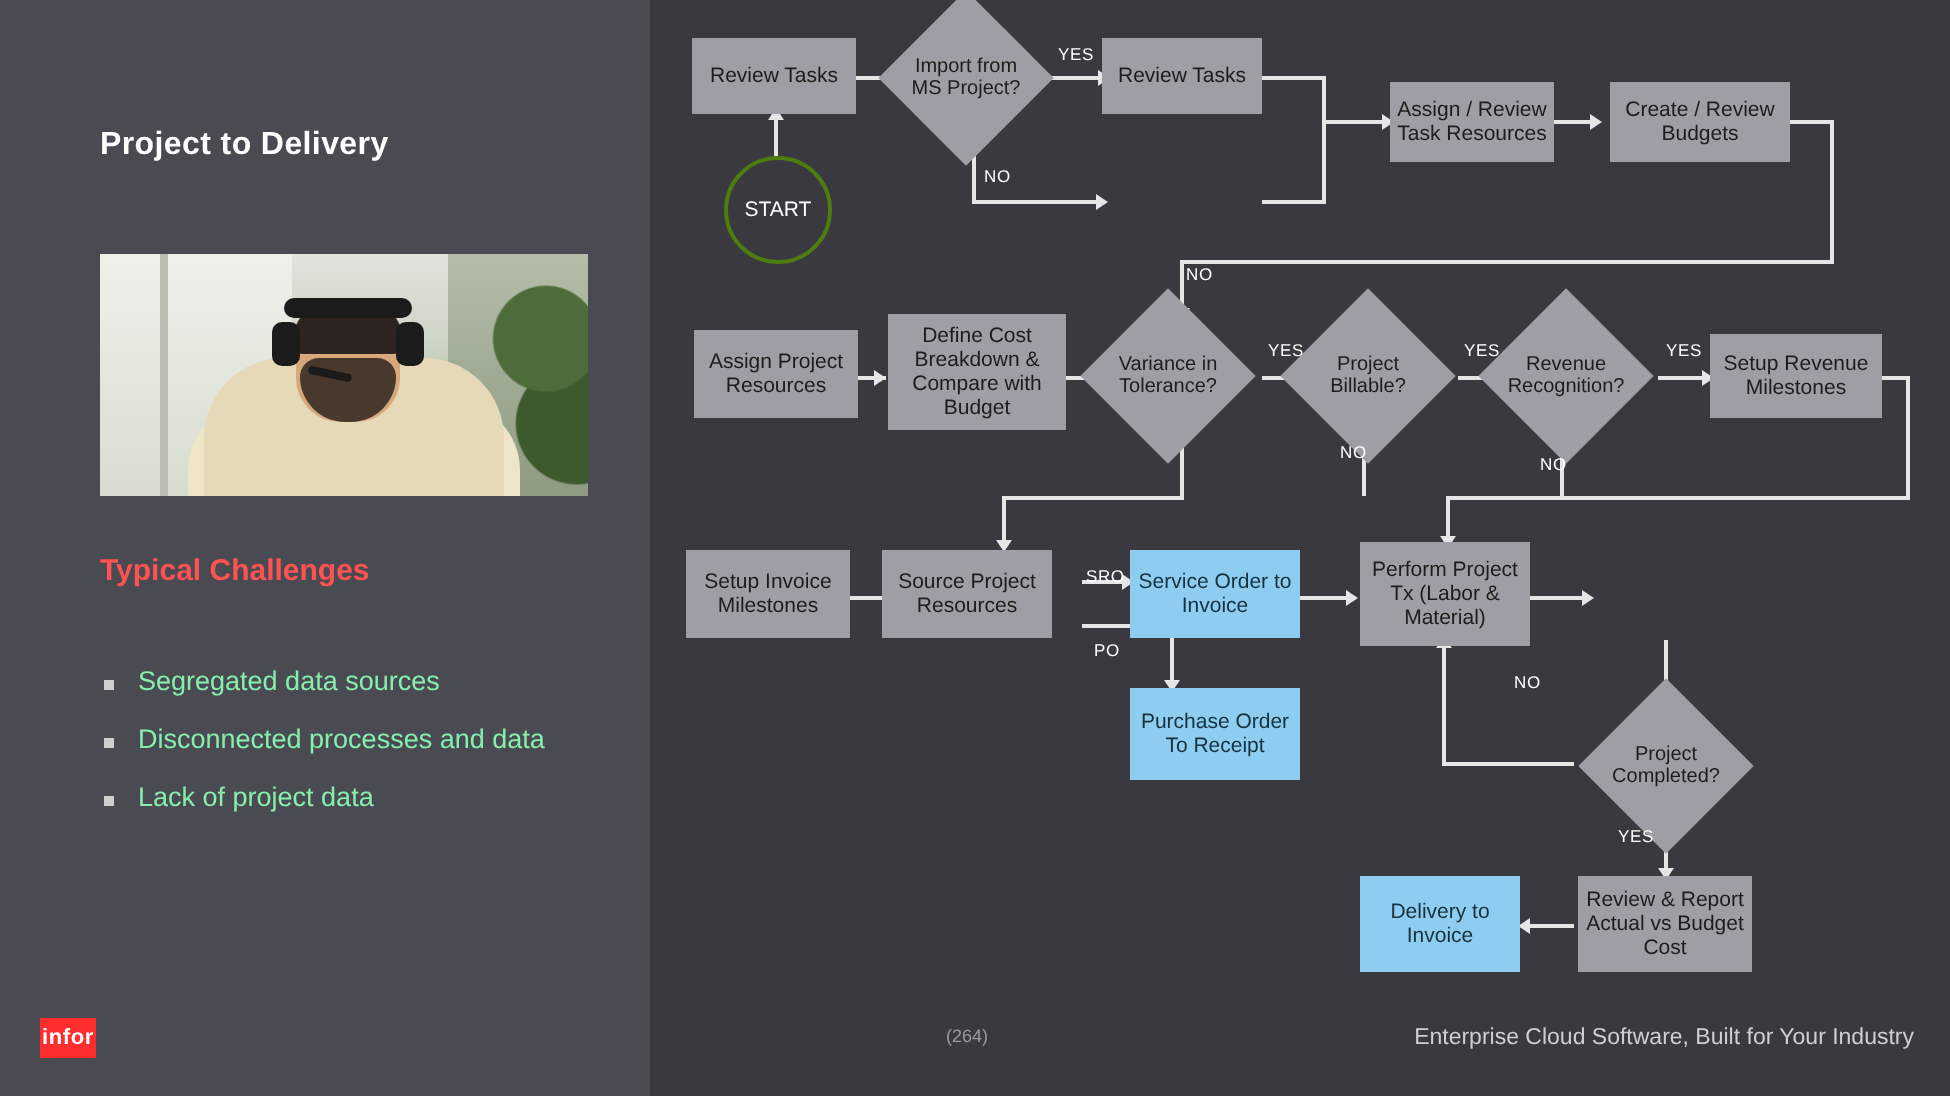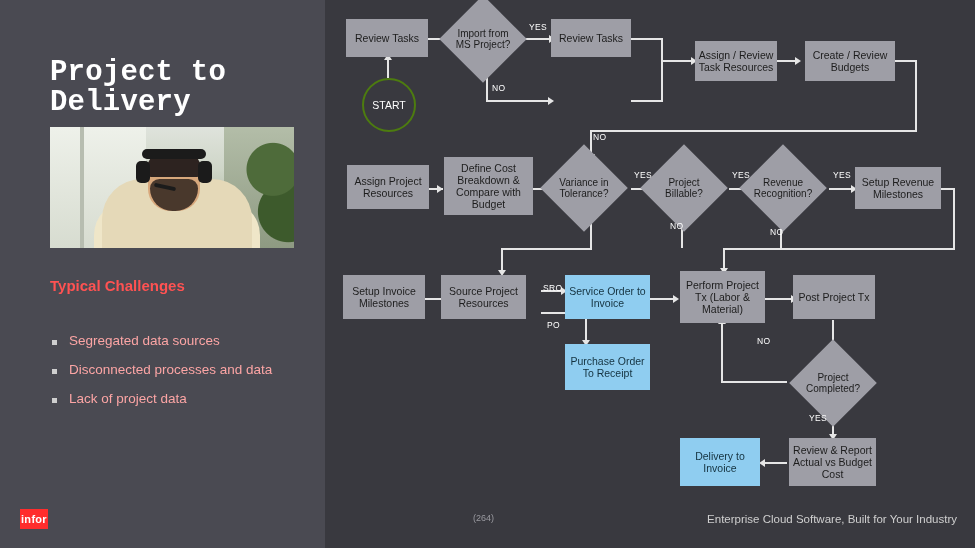--- a/index.html
+++ b/index.html
@@ -1,37 +1,37 @@
 <!DOCTYPE html>
 <html><head>
 <meta charset="utf-8">
 <style>
   html,body{margin:0;padding:0;background:#1f1f1f;}
   body{font-family:"Liberation Sans",sans-serif;}
   #slide{position:relative;width:975px;height:548px;background:#3b3b42;overflow:hidden;}
   #leftpanel{position:absolute;left:0;top:0;width:325px;height:548px;background:#4a4a52;}
   #rightpanel{position:absolute;left:325px;top:0;width:650px;height:548px;background:#39393f;}
-  #title{position:absolute;left:50px;top:58px;width:270px;color:#ffffff;font-size:29px;font-weight:bold;letter-spacing:0.2px;line-height:30px;font-family:Liberation Mono, monospace;}
+  #title{position:absolute;left:50px;top:58px;width:270px;color:#ffffff;font-size:16px;font-weight:bold;letter-spacing:0.2px;line-height:30px;}
   #photo{position:absolute;left:50px;top:127px;width:244px;height:121px;overflow:hidden;background:#6c7a6a;}
   .ph-sky{position:absolute;left:0;top:0;width:244px;height:121px;
      background:linear-gradient(180deg,#dfe3dc 0%,#cfd6c8 35%,#b9c2ae 60%,#9aa58c 100%);}
   .ph-win{position:absolute;left:0;top:0;width:96px;height:121px;background:linear-gradient(180deg,#eef1ea,#d7dcd0);}
   .ph-winframe{position:absolute;left:30px;top:0;width:4px;height:121px;background:#b7bdb0;}
   .ph-plant{position:absolute;right:0;top:0;width:70px;height:121px;background:radial-gradient(circle at 70% 35%,#4e6b3a 0 26px,transparent 27px),radial-gradient(circle at 92% 70%,#3d5a2c 0 30px,transparent 31px),linear-gradient(180deg,#b3bda8,#8e9a82);}
   .ph-body{position:absolute;left:52px;top:52px;width:150px;height:70px;background:#e5d9b8;border-radius:40px 40px 0 0;}
   .ph-shirt{position:absolute;left:44px;top:74px;width:166px;height:48px;background:#efe6c8;border-radius:34px 34px 0 0;}
   .ph-head{position:absolute;left:98px;top:26px;width:52px;height:58px;background:#d8a87c;border-radius:26px 26px 22px 22px;}
   .ph-hair{position:absolute;left:96px;top:22px;width:56px;height:28px;background:#2d2320;border-radius:28px 28px 6px 6px;}
   .ph-beard{position:absolute;left:100px;top:52px;width:48px;height:32px;background:#3a2b24;border-radius:10px 10px 24px 24px;opacity:.9;}
   .ph-band{position:absolute;left:92px;top:22px;width:64px;height:10px;background:#1b1b1b;border-radius:6px;}
   .ph-cup{position:absolute;left:86px;top:34px;width:14px;height:22px;background:#1b1b1b;border-radius:5px;}
   .ph-cup2{position:absolute;left:148px;top:34px;width:14px;height:22px;background:#1b1b1b;border-radius:5px;}
   .ph-mic{position:absolute;left:104px;top:58px;width:22px;height:4px;background:#1b1b1b;border-radius:2px;transform:rotate(12deg);}
   #challenge-title{position:absolute;left:50px;top:277px;color:#ff5252;font-size:15px;font-weight:bold;}
-  #bullets{position:absolute;left:52px;top:333px;width:260px;color:#fca5a5;font-size:13.5px;}
+  #bullets{position:absolute;left:52px;top:333px;width:260px;color:#86efac;font-size:13.5px;}
   #bullets .b{display:flex;align-items:flex-start;margin-bottom:14px;}
   #bullets .sq{width:5px;height:5px;background:#cfcfcf;margin:7px 12px 0 0;flex:none;}
   #logo{position:absolute;left:20px;top:509px;width:28px;height:20px;background:#ff2d2d;color:#fff;font-size:11px;font-weight:bold;display:flex;align-items:center;justify-content:center;letter-spacing:.3px;}
   #tagline{position:absolute;right:18px;top:513px;color:#cfcfcf;font-size:11.5px;}
   #pagenum{position:absolute;left:473px;top:513px;color:#9a9aa0;font-size:9px;}
 
   
   .node{position:absolute;box-sizing:border-box;display:flex;align-items:center;justify-content:center;text-align:center;font-size:10.5px;line-height:12px;padding:2px;}
   .pbox{background:#9e9ea6;color:#1d1d1d;}
   .bbox{background:#8fcdf0;color:#14323f;}
@@ -209,21 +209,20 @@
     <div class="dia" style="left:427px;top:157px;width:62px;height:62px;">
       <div class="dshape"></div>
         <div class="dtext">Revenue Recognition?</div>
     </div>
     <div class="node pbox" style="left:530px;top:167px;width:86px;height:42px;">Setup Revenue Milestones</div>
 
     <div class="node pbox" style="left:18px;top:275px;width:82px;height:44px;">Setup Invoice Milestones</div>
     <div class="node pbox" style="left:116px;top:275px;width:85px;height:44px;">Source Project Resources</div>
     <div class="node bbox" style="left:240px;top:275px;width:85px;height:44px;">Service Order to Invoice</div>
     <div class="node pbox" style="left:355px;top:271px;width:85px;height:52px;">Perform Project Tx (Labor &amp; Material)</div>
-    <div class="node pbox" style="left:468px;top:275px;width:82px;height:44px;">Post Project Tx</div>
     <div class="node bbox" style="left:240px;top:344px;width:85px;height:46px;">Purchase Order To Receipt</div>
 
     <div class="dia" style="left:477px;top:352px;width:62px;height:62px;">
       <div class="dshape"></div>
         <div class="dtext">Project Completed?</div>
     </div>
 
     <div class="node pbox" style="left:464px;top:438px;width:87px;height:48px;">Review &amp; Report Actual vs Budget Cost</div>
     <div class="node bbox" style="left:355px;top:438px;width:80px;height:48px;">Delivery to Invoice</div>
 

